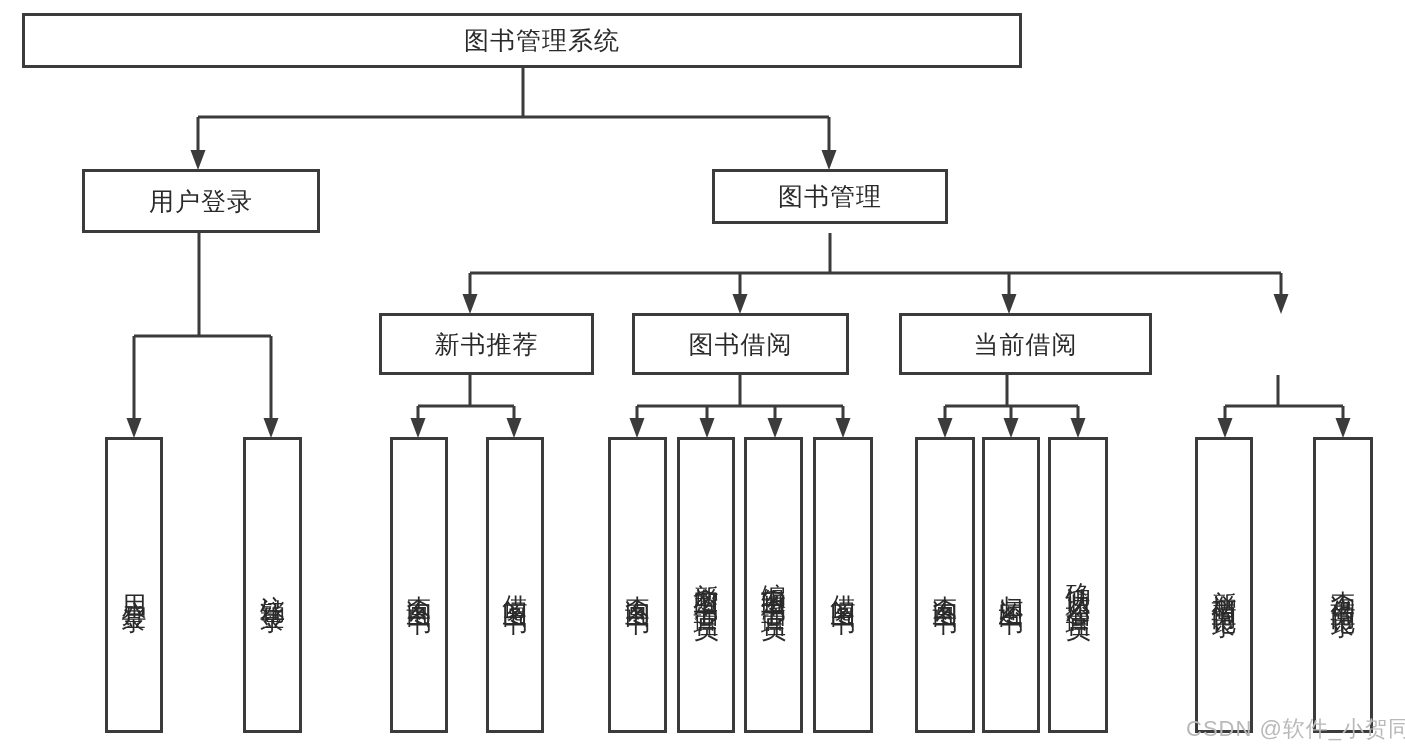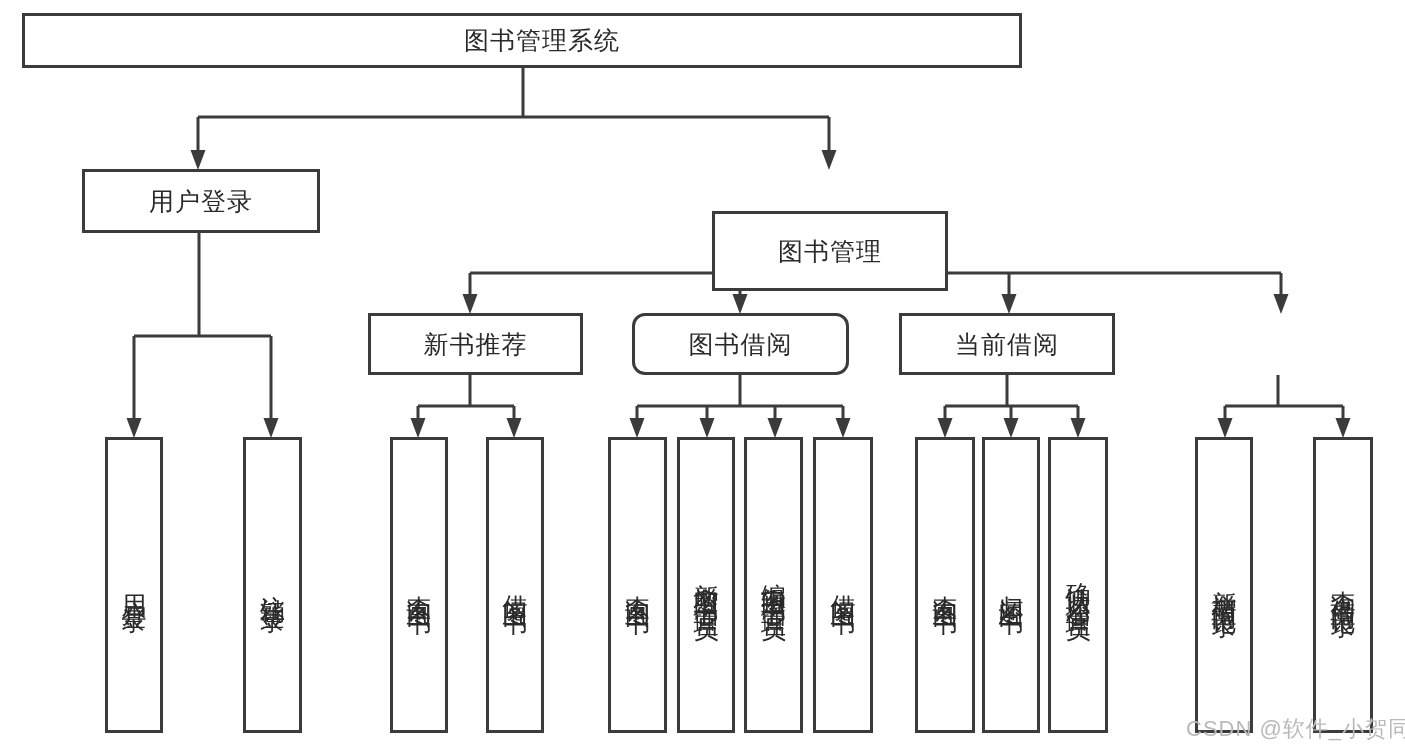--- a/index.html
+++ b/index.html
@@ -111,31 +111,31 @@
     <polygon points="1335.5,418 1350.5,418 1343,438"></polygon>
   </svg>
 
   <div class="box" style="left:22px; top:13px; width:1000px; height:55px;padding-left:40px;">
     <span class="hlabel">图书管理系统</span>
   </div>
 
   <div class="box" style="left:82px; top:169px; width:238px; height:64px;">
     <span class="hlabel">用户登录</span>
   </div>
-  <div class="box" style="left:712px; top:169px; width:236px; height:80px;margin-top:42px;">
+  <div class="box" style="left:712px; top:169px; width:236px; height:55px;">
     <span class="hlabel">图书管理</span>
   </div>
 
-  <div class="box" style="left:368px; top:313px; width:215px; height:62px;text-align:right;">
+  <div class="box" style="left:379px; top:313px; width:215px; height:62px;text-align:right;">
     <span class="hlabel">新书推荐</span>
   </div>
-  <div class="box" style="left:632px; top:313px; width:217px; height:62px;border-radius:13px;">
+  <div class="box" style="left:632px; top:313px; width:217px; height:62px;">
     <span class="hlabel">图书借阅</span>
   </div>
-  <div class="box" style="left:899px; top:313px; width:216px; height:62px;">
+  <div class="box" style="left:899px; top:313px; width:253px; height:62px;">
     <span class="hlabel">当前借阅</span>
   </div>
 
   <div class="box" style="left:105px; top:437px; width:58px; height:296px;">
     <span class="vlabel">用户登录</span>
   </div>
   <div class="box" style="left:243px; top:437px; width:59px; height:296px;">
     <span class="vlabel">注销登录</span>
   </div>
 

